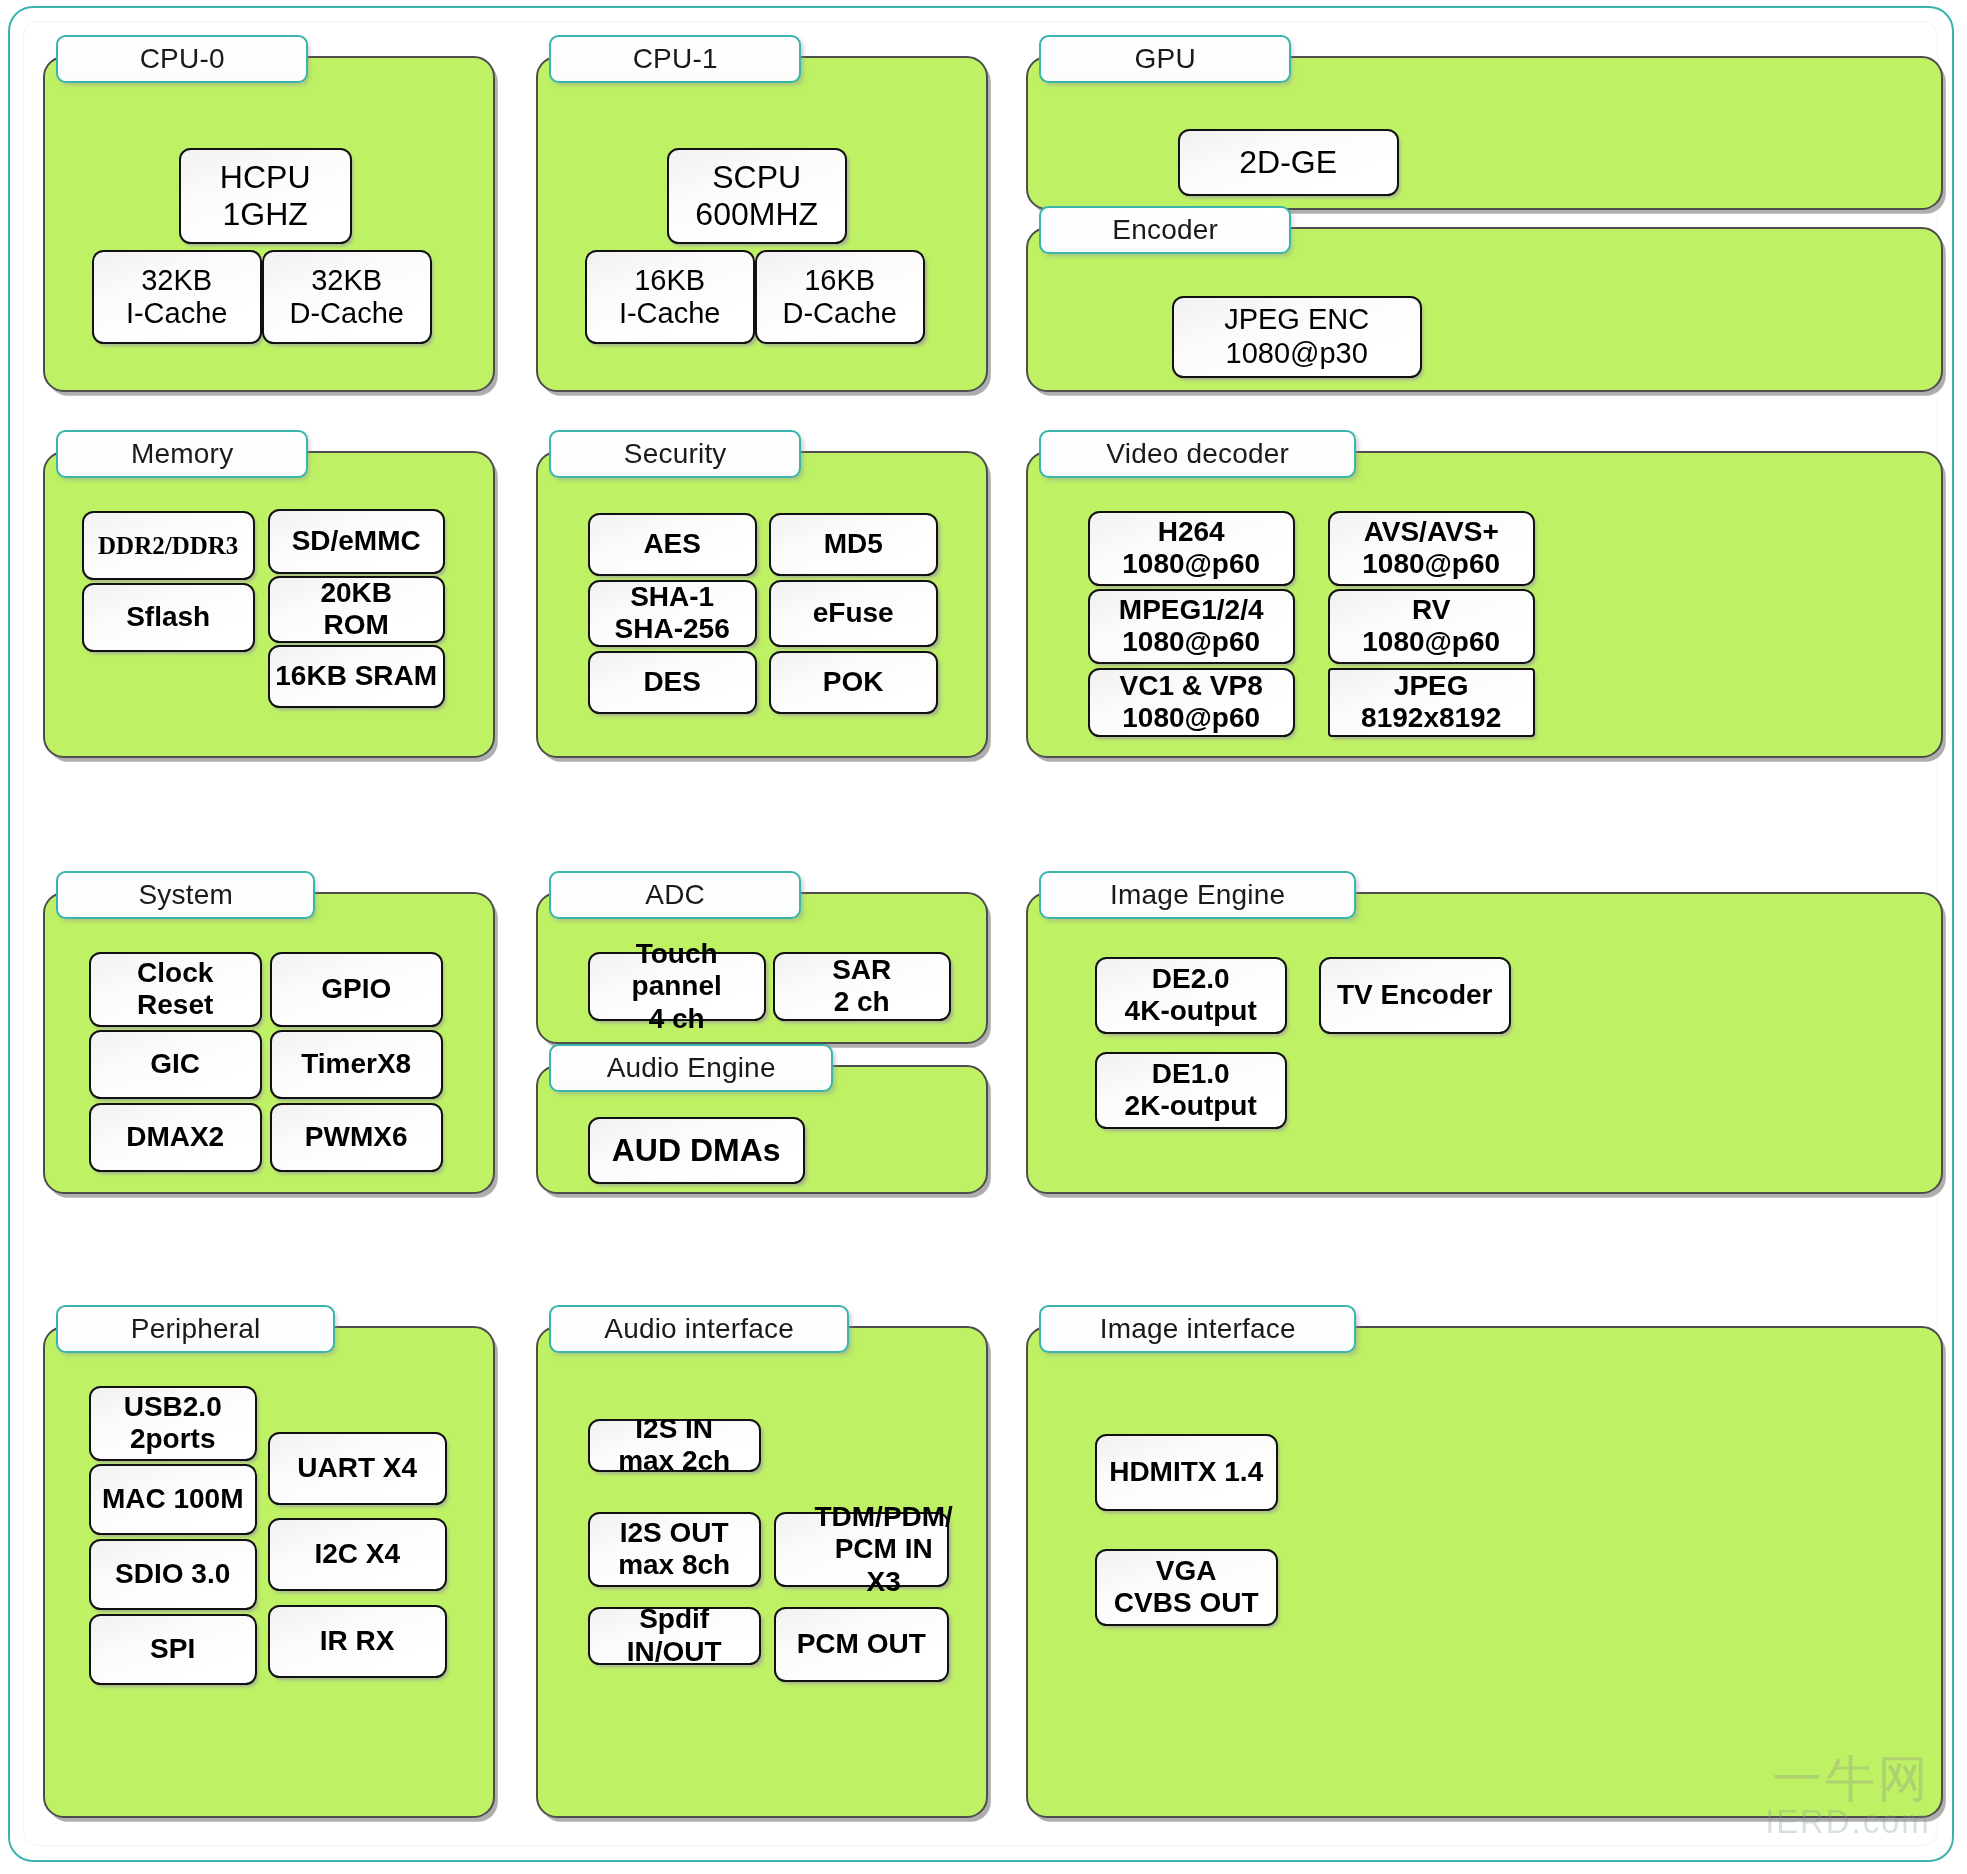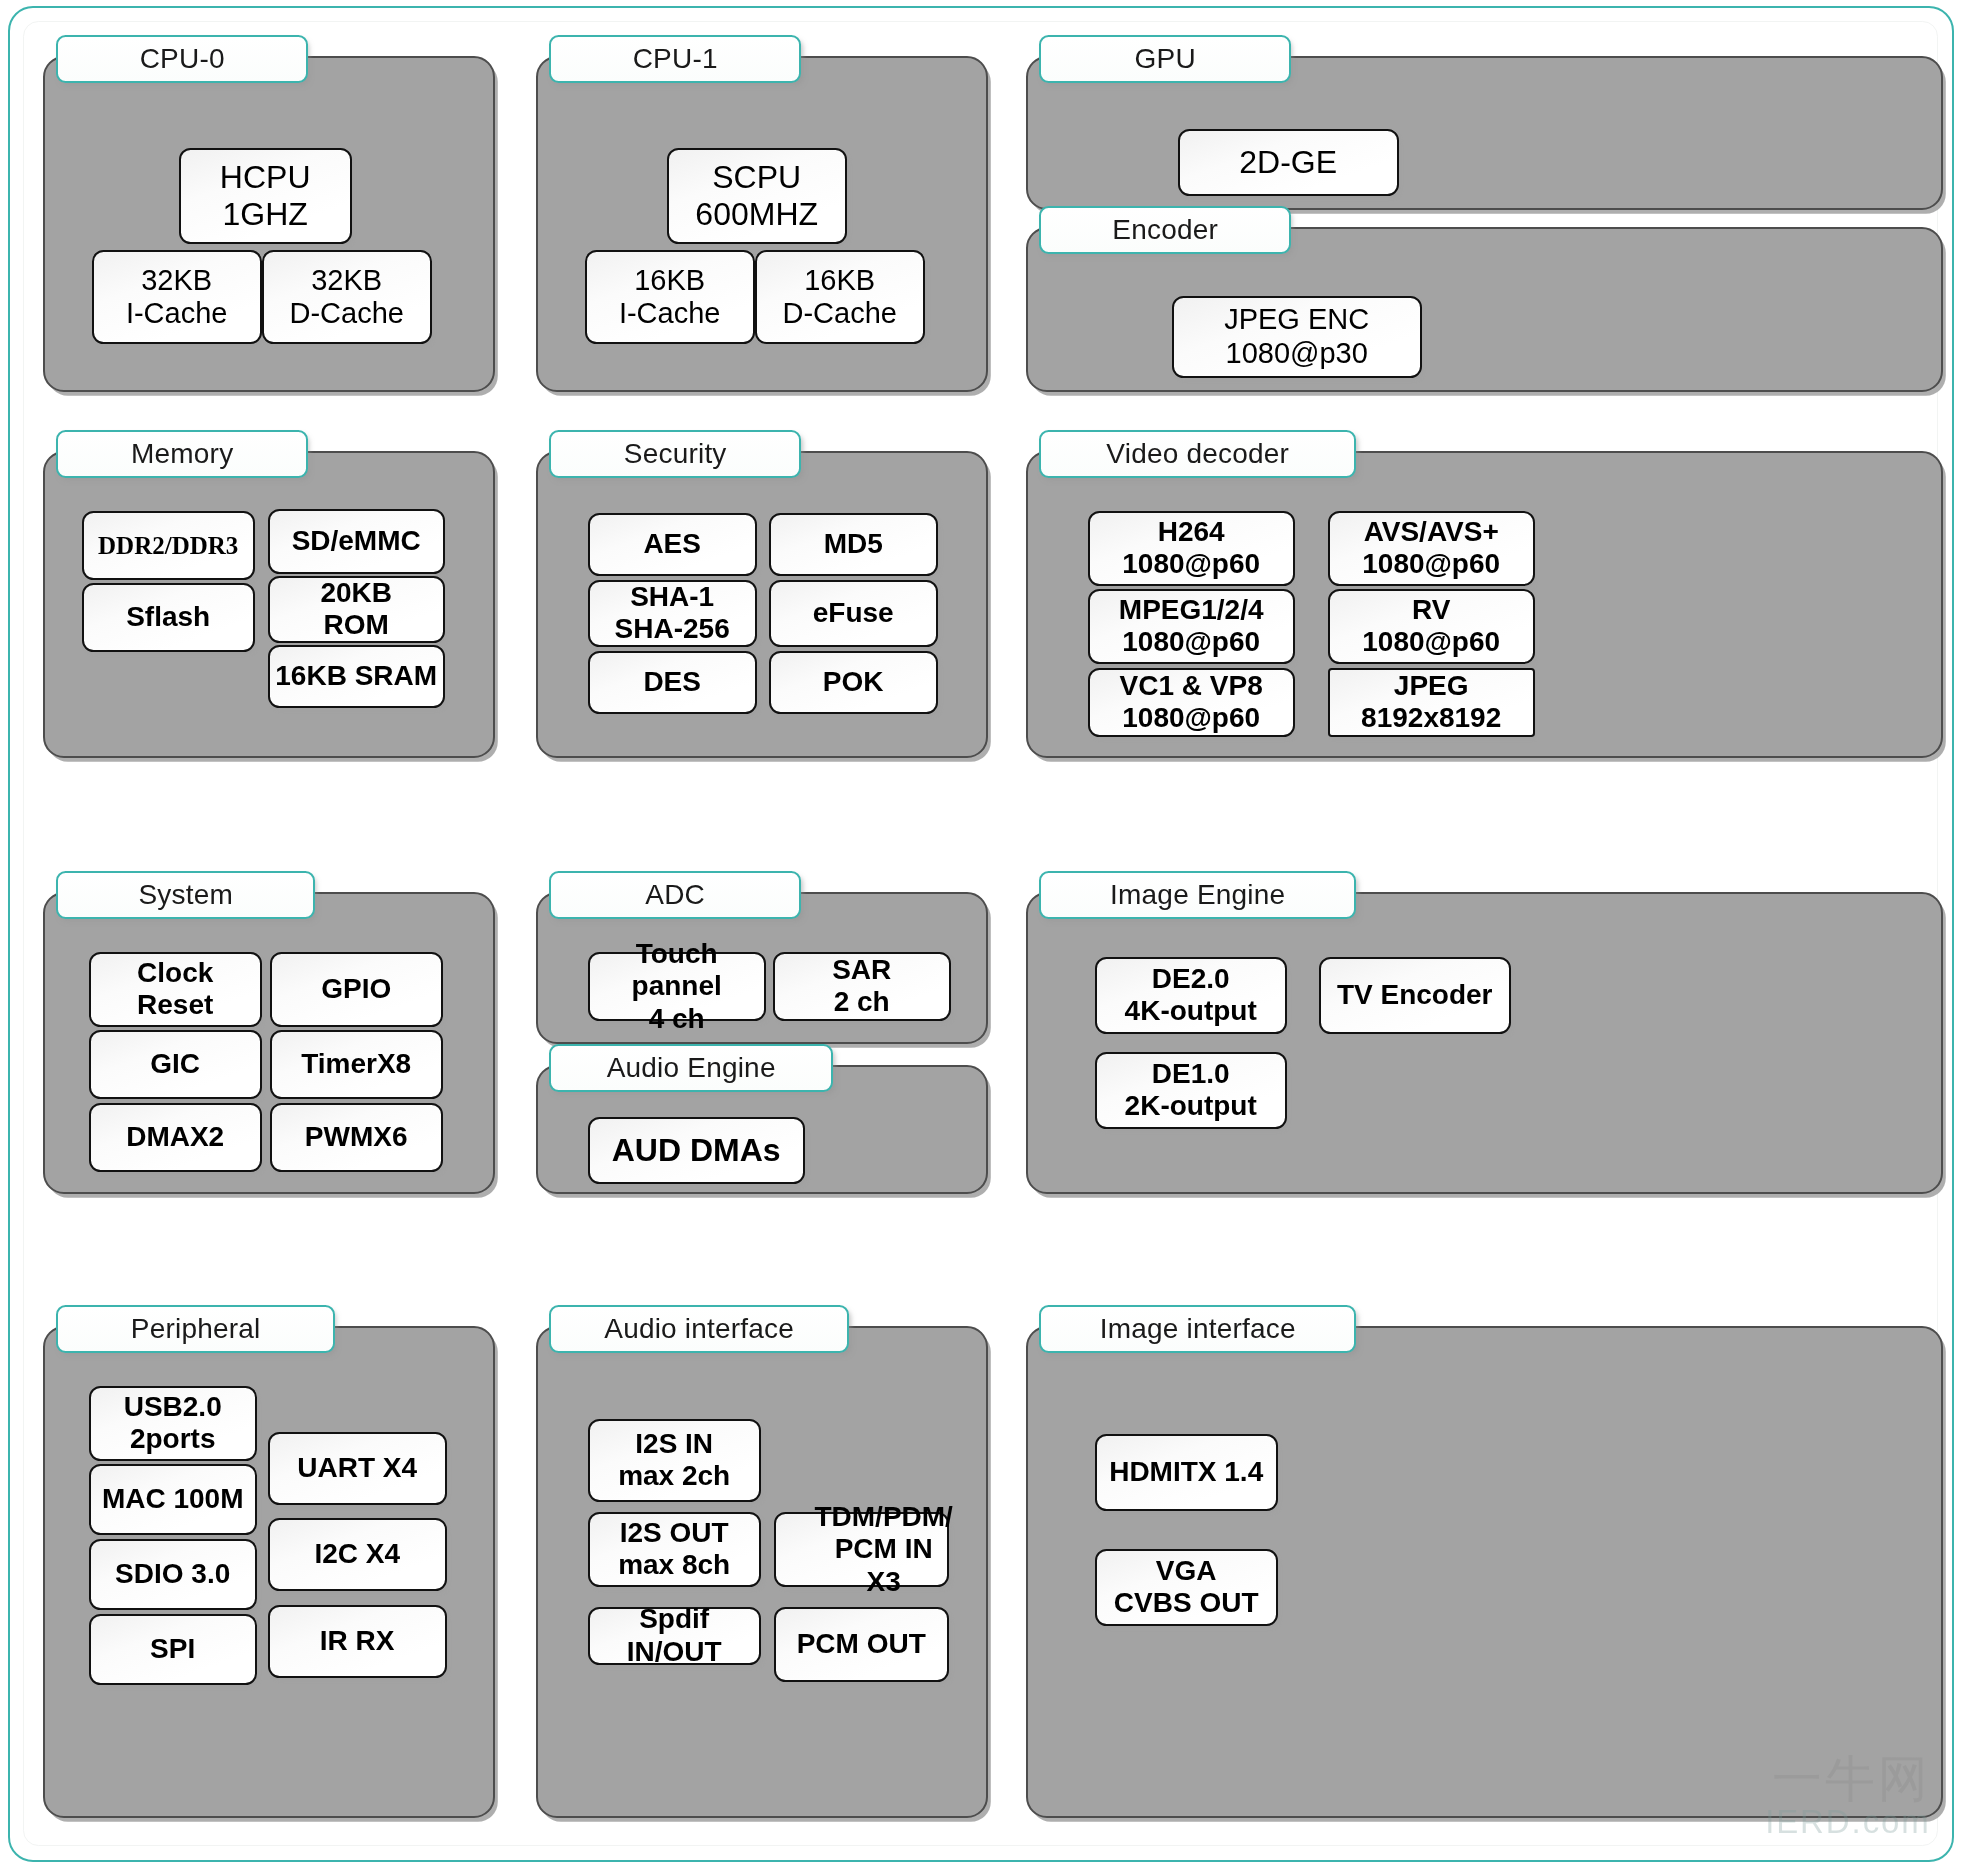--- a/index.html
+++ b/index.html
@@ -42,21 +42,21 @@
     position: absolute;
     left: 33px;
     top: 35px;
     width: 1900px;
     height: 1795px;
   }
 
   .panel {
     position: absolute;
     box-sizing: border-box;
-    background: #a3a3a3;
+    background: #bef264;
     border: 2.4px solid #4d4d4d;
     border-radius: 21px;
     box-shadow: 3.8px 4.8px 0 -1px rgba(170,170,170,0.95);
   }
   .panel-title {
     position: absolute;
     left: 11.5px;
     top: -23px;
     height: 48px;
     box-sizing: border-box;
@@ -332,21 +332,21 @@
       <div class="blk plain" style="left:223px; top:190px; width:179px; height:73px;">
         <span>I2C X4</span>
       </div>
       <div class="blk plain" style="left:223px; top:277px; width:179px; height:73px;">
         <span>IR RX</span>
       </div>
     </div>
 
     <div class="panel" style="left:493px; top:1283px; width:452px; height:492px;">
       <div class="panel-title" style="width:300px;">Audio interface</div>
-      <div class="blk plain" style="left:50px; top:91px; width:173px; height:83px;">
+      <div class="blk plain" style="left:50px; top:91px; width:173px; height:53px;">
         <span>I2S IN</span>
         <span class="l2">max 2ch</span>
       </div>
       <div class="blk plain" style="left:50px; top:184px; width:173px; height:75px;">
         <span>I2S OUT</span>
         <span class="l2">max 8ch</span>
       </div>
       <div class="blk plain" style="left:50px; top:279px; width:173px; height:58px;">
         <span>Spdif IN/OUT</span>
       </div>

